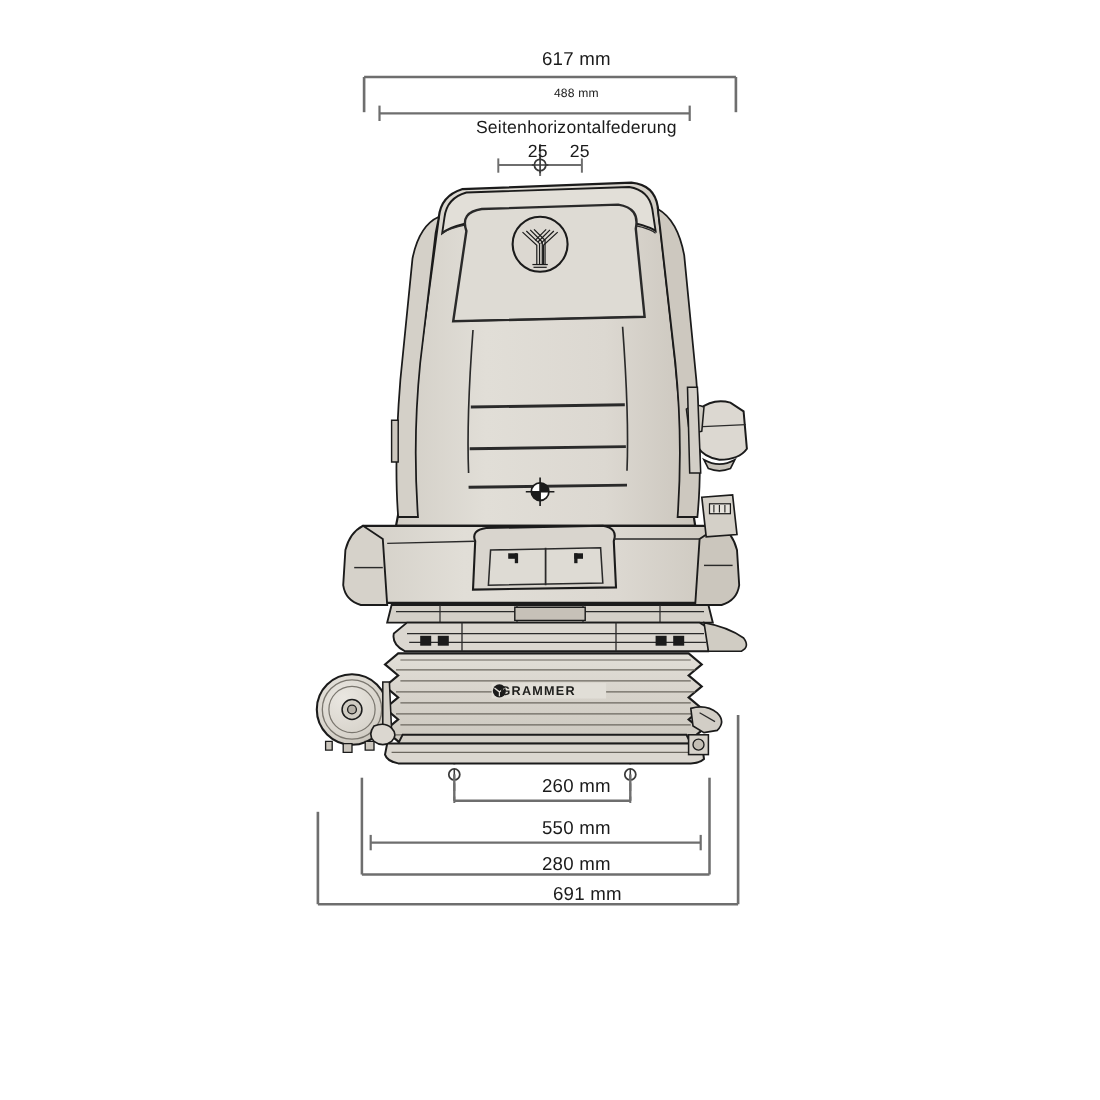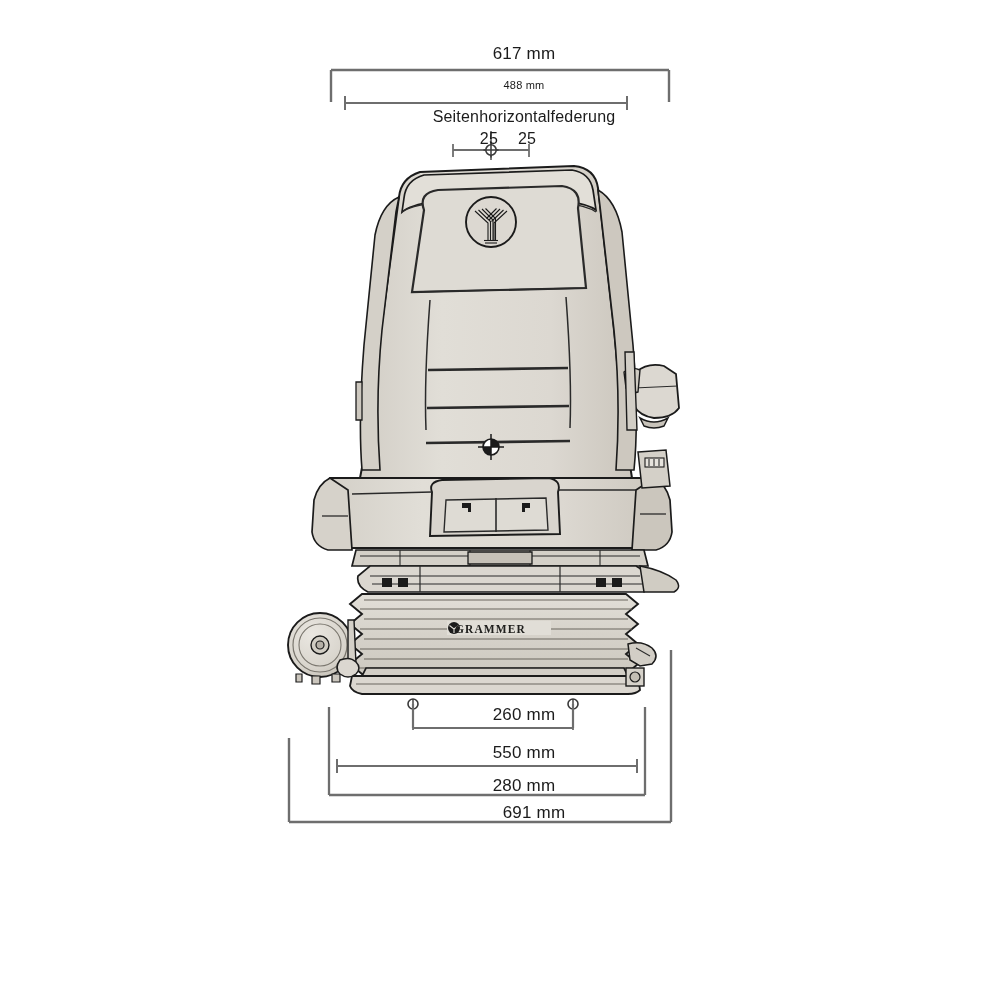--- a/index.html
+++ b/index.html
@@ -41,21 +41,21 @@
   .dim-25-left  { left: 440px; width: 34px; top: 130px; font-size: 16px; text-align: right; }
   .dim-25-right { left: 494px; width: 34px; top: 130px; font-size: 16px; text-align: left; }
   .dim-260 { left: 0; width: 1000px; top: 705px; font-size: 17px; }
   .dim-550 { left: 0; width: 1000px; top: 743px; font-size: 17px; }
   .dim-608 { left: 0; width: 1000px; top: 776px; font-size: 17px; }
   .dim-691 { left: 0; width: 1000px; top: 803px; font-size: 17px; padding-left: 10px; }
   .logo-text {
     position: absolute;
     left: 455px;
     top: 623px;
-    font-family: Liberation Serif, serif;
+    font-family: Liberation Sans, sans-serif;
     font-size: 11.5px;
     font-weight: bold;
     letter-spacing: 1.1px;
     color: #20201e;
     white-space: nowrap;
   }
 </style>
 </head>
 <body>
 

